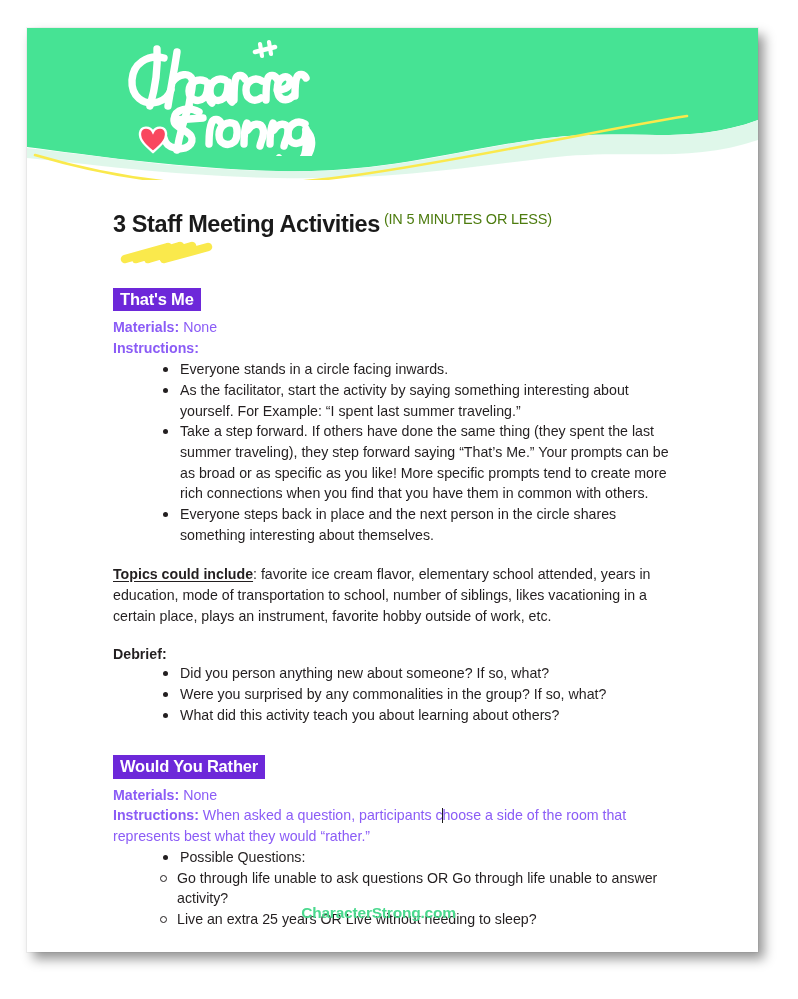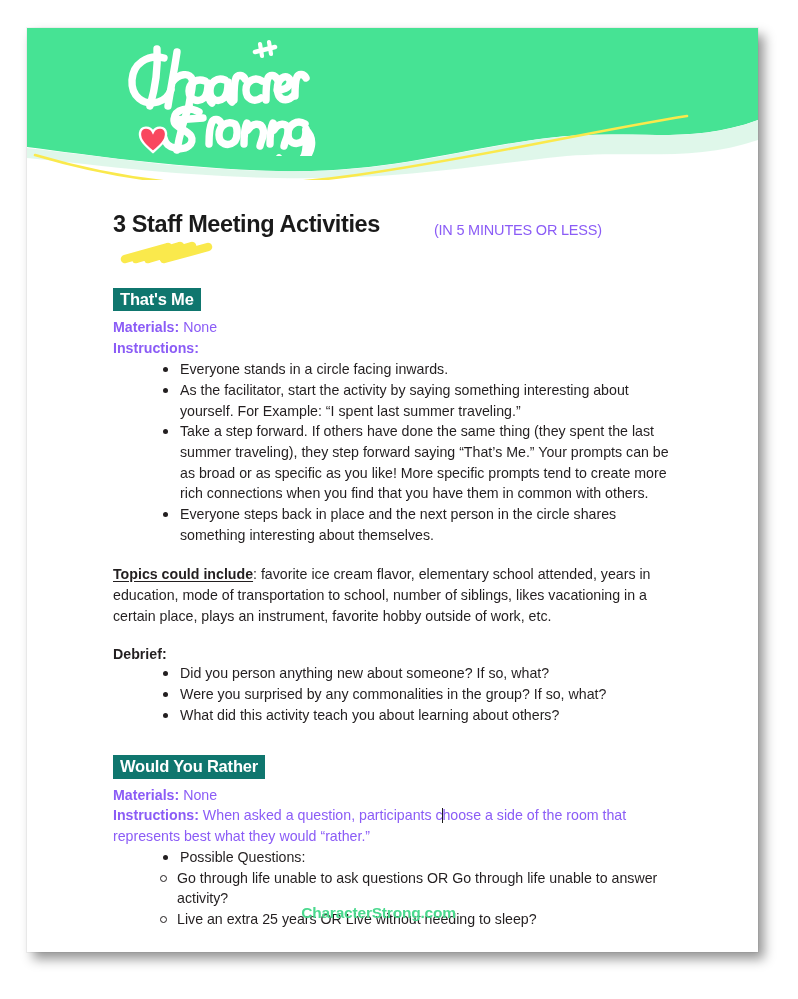--- a/index.html
+++ b/index.html
@@ -48,49 +48,48 @@
   .content {
     position: absolute;
     left: 0; top: 152px;
     width: 731px;
     padding: 0 78px 0 86px;
     color: #231f20;
   }
 
   .title-row {
     display: flex;
-    align-items: flex-end;
-    gap: 14px;
+    align-items: flex-start;
+    gap: 4px;
     margin-top: 31px;
   }
   .doc-title {
     font-size: 23.5px;
     font-weight: bold;
     letter-spacing: -0.4px;
     color: #1a1a1a;
     white-space: nowrap;
   }
   .doc-subtitle {
     font-size: 14.5px;
     font-weight: normal;
     letter-spacing: -0.2px;
-    color: #8b5cf6;
+    color: #4d7c0f;
     white-space: nowrap;
-    margin-left: 40px;
   }
 
   .squiggle { margin: 2px 0 0 5px; height: 26px; width: 108px; display:block; }
 
   
   .section { margin-top: 22px; }
   .section.second { margin-top: 30px; }
 
   .badge {
     display: inline-block;
-    background: #0f766e;
+    background: #6d28d9;
     color: #ffffff;
     font-size: 16.5px;
     font-weight: bold;
     letter-spacing: -0.2px;
     padding: 2px 7px 3px 7px;
     line-height: 1.12;
   }
 
   .meta {
     font-size: 14.2px;

